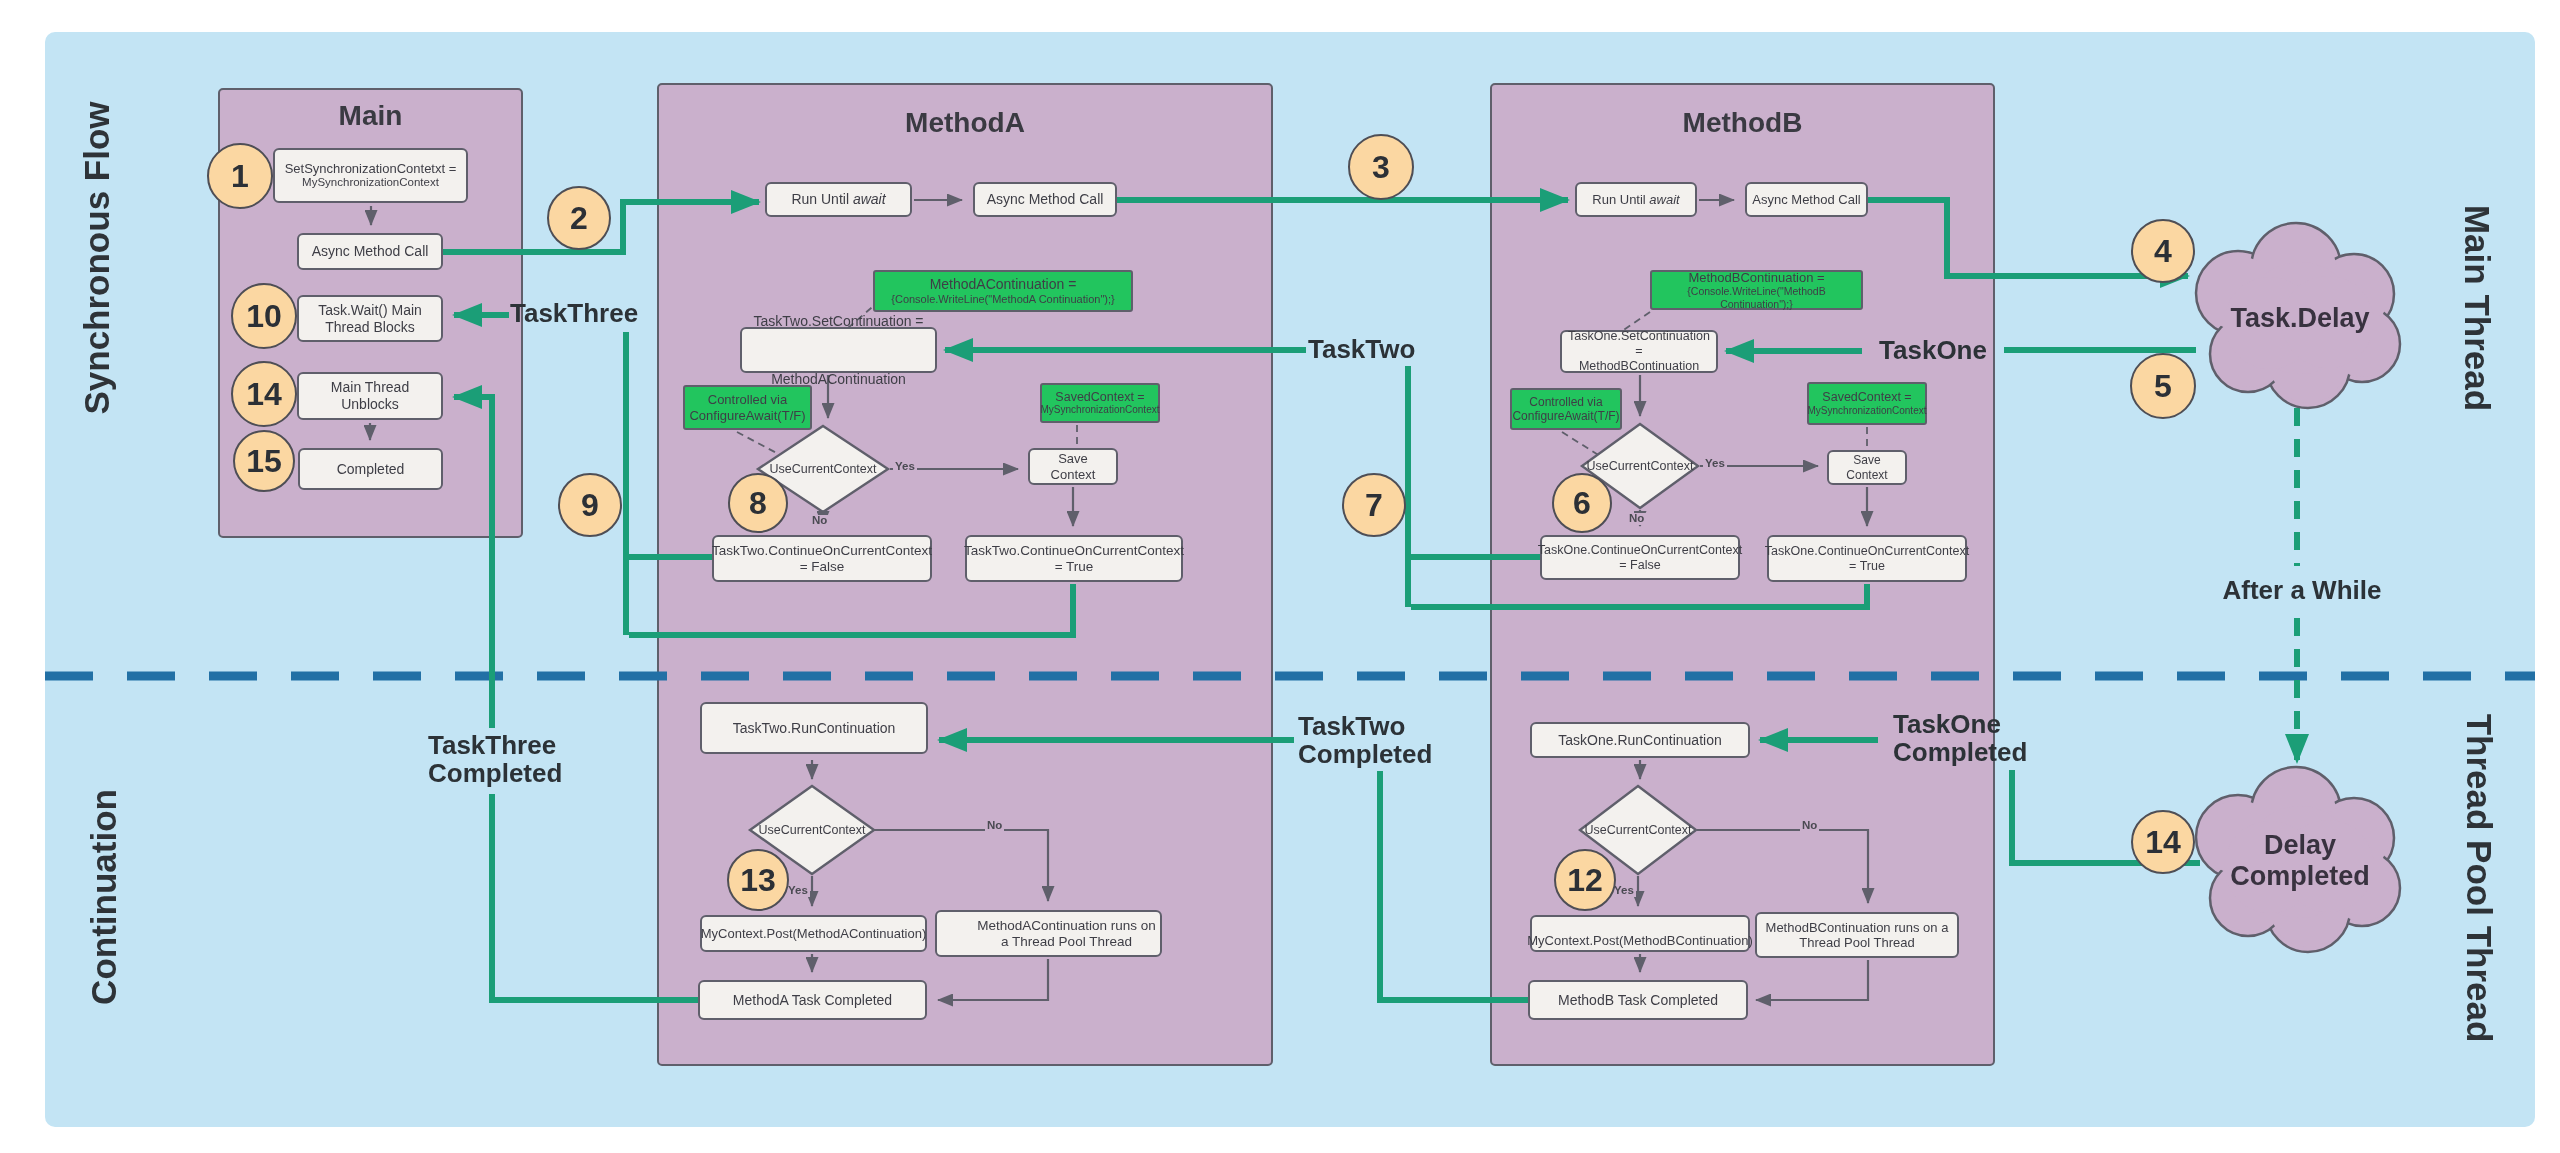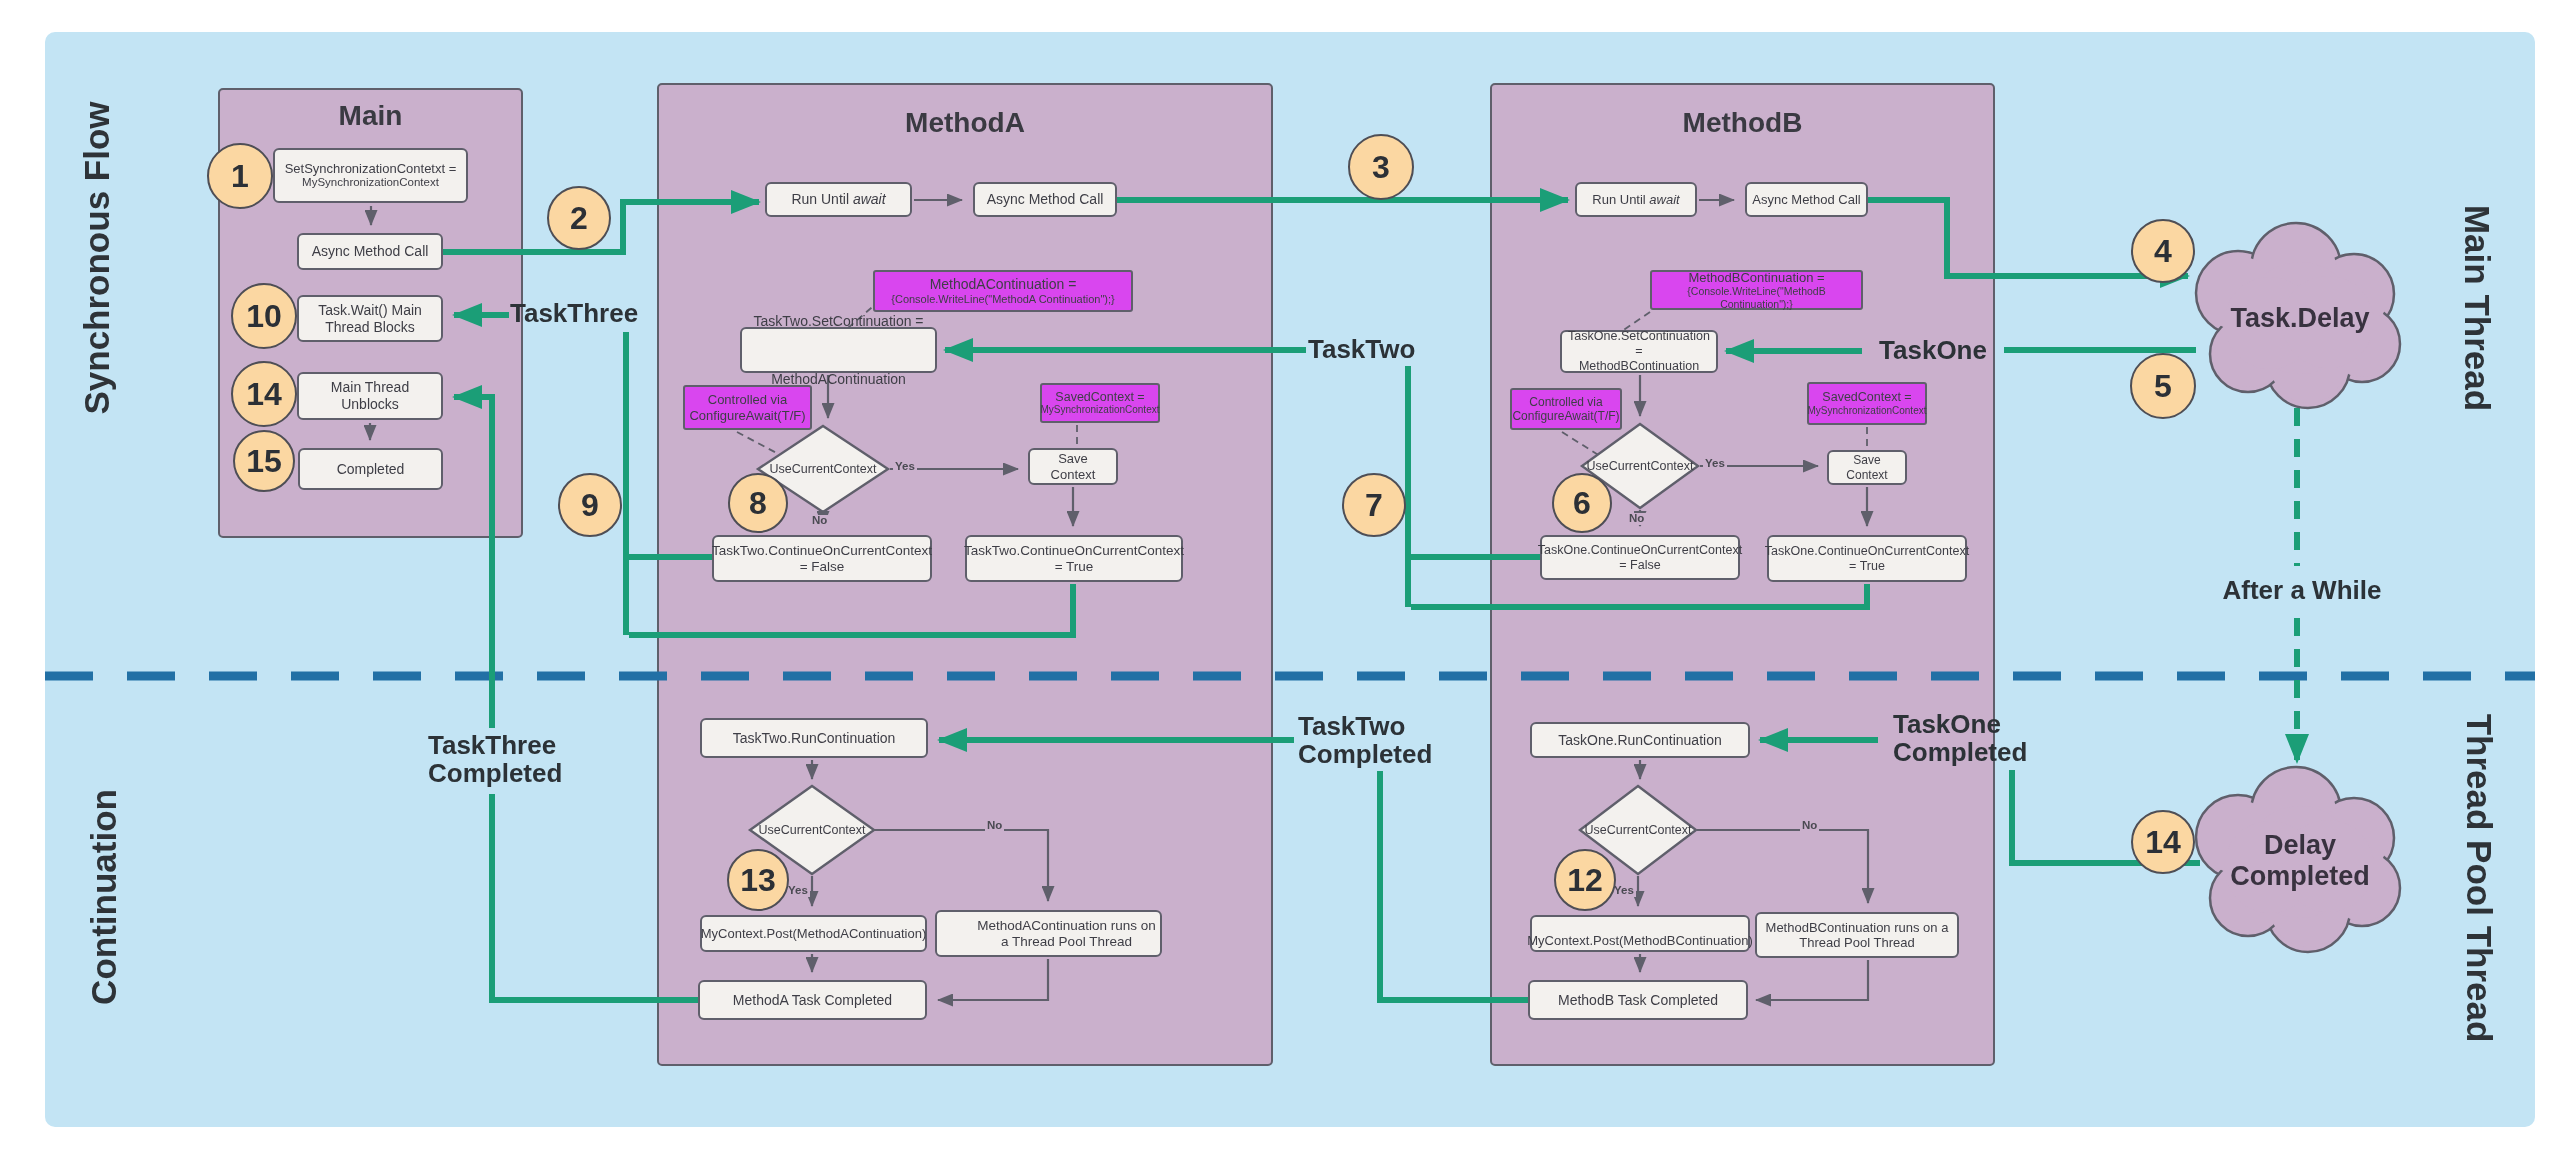--- a/index.html
+++ b/index.html
@@ -7,21 +7,21 @@
        font-family:"Liberation Sans", sans-serif;}
   .canvas{position:absolute;left:45px;top:32px;width:2490px;height:1095px;
           background:#c3e4f4;border-radius:10px;z-index:0;}
   .container{position:absolute;background:#cab0cc;border:2.5px solid #5f5f6b;border-radius:5px;z-index:1;box-sizing:border-box;}
   svg.wires{position:absolute;left:0;top:0;z-index:2;pointer-events:none;}
   .ctitle{position:absolute;text-align:center;font-weight:bold;font-size:28px;color:#3a3a42;z-index:3;}
   .box{position:absolute;background:#f3f1ee;border:2.2px solid #5f5f6b;border-radius:6px;
        display:flex;flex-direction:column;align-items:center;justify-content:center;
        text-align:center;color:#3e3e46;font-size:14px;line-height:1.18;box-sizing:border-box;
        padding:2px 4px;z-index:3;}
-  .note{background:#d946ef;border-radius:3px;}
+  .note{background:#22c55e;border-radius:3px;}
   .sub{display:block;}
   .badge{position:absolute;background:#fbd7a2;border:2.5px solid #4e4e55;border-radius:50%;
          display:flex;align-items:center;justify-content:center;font-weight:bold;
          font-size:32px;color:#2c3036;box-sizing:border-box;z-index:4;}
   .lane{position:absolute;font-weight:bold;font-size:35px;color:#2e3338;white-space:nowrap;z-index:3;}
   .flabel{position:absolute;font-weight:bold;font-size:26px;color:#2c3237;line-height:1.08;z-index:3;}
   .dlabel{position:absolute;font-size:12.5px;color:#3e3e46;text-align:center;z-index:3;}
   .yn{position:absolute;font-size:11.5px;font-weight:bold;color:#4a4a52;background:#cab0cc;
       padding:0 2px;z-index:3;line-height:1;}
   .cloudtext{position:absolute;font-weight:bold;font-size:27px;color:#38323f;text-align:center;line-height:1.15;z-index:3;}
@@ -211,21 +211,21 @@
   <span>Save Context</span>
 </div>
 <div class="box" style="left:712px;top:535px;width:220px;height:47px;font-size:13.5px;">
   <span class="sub">TaskTwo.ContinueOnCurrentContext</span>
   <span class="sub">= False</span>
 </div>
 <div class="box" style="left:965px;top:535px;width:218px;height:47px;font-size:13.5px;">
   <span class="sub">TaskTwo.ContinueOnCurrentContext</span>
   <span class="sub">= True</span>
 </div>
-<div class="box" style="left:700px;top:718px;width:228px;height:40px;">
+<div class="box" style="left:700px;top:702px;width:228px;height:52px;">
   <span>TaskTwo.RunContinuation</span>
 </div>
 <div class="box" style="left:700px;top:915px;width:227px;height:37px;font-size:13px;">
   <span>MyContext.Post(MethodAContinuation)</span>
 </div>
 <div class="box" style="left:935px;top:910px;width:227px;height:47px;font-size:13.5px;padding-left:40px;">
   <span>MethodAContinuation runs on a Thread Pool Thread</span>
 </div>
 <div class="box" style="left:698px;top:980px;width:229px;height:40px;">
   <span>MethodA Task Completed</span>

